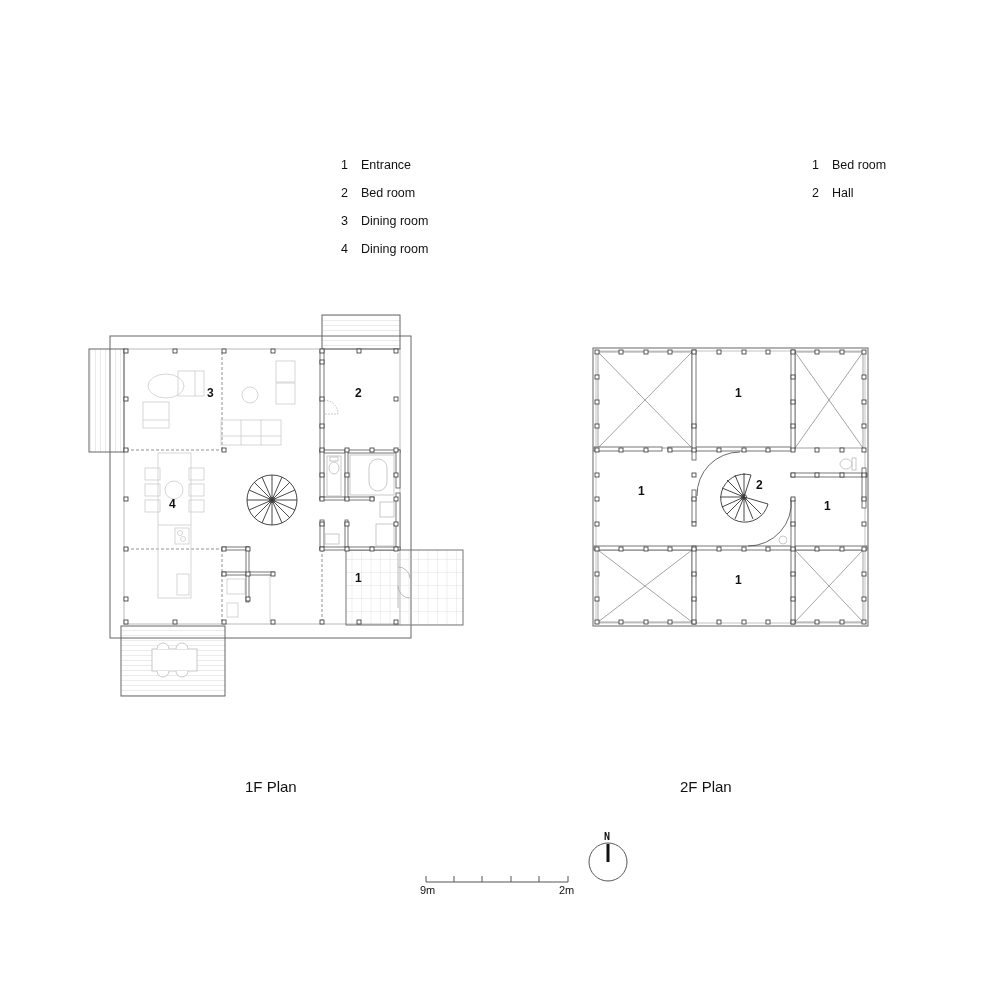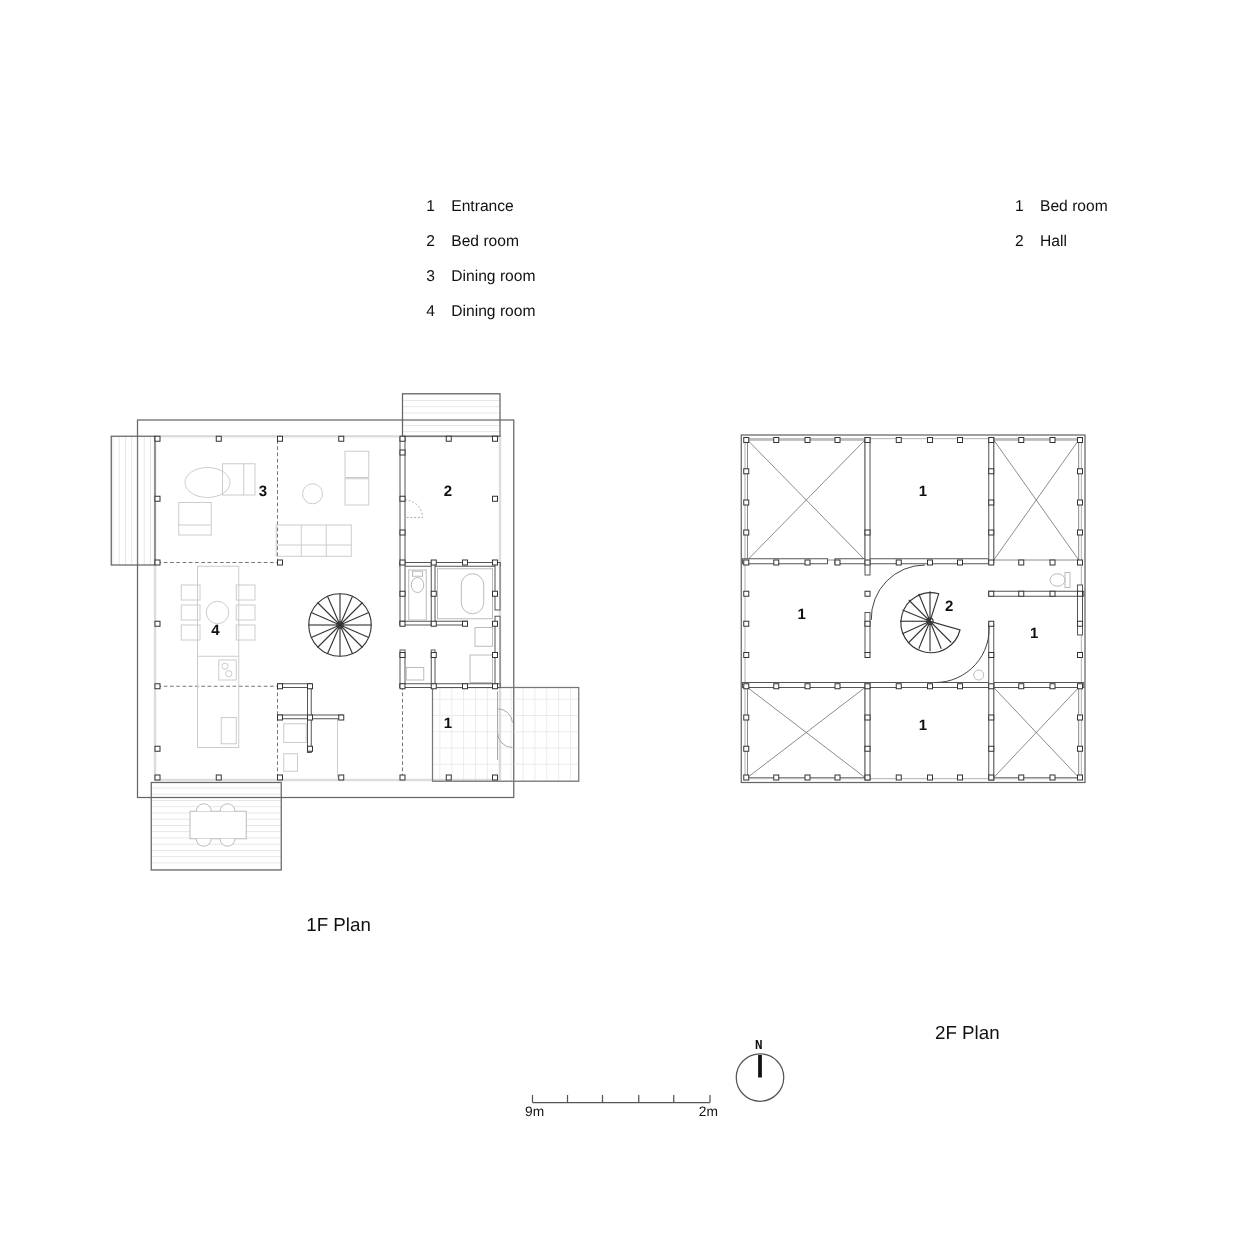--- a/index.html
+++ b/index.html
@@ -4,22 +4,22 @@
 <style>
   html, body { margin:0; padding:0; background:#fff; }
   body { width:1000px; height:1000px; position:relative; overflow:hidden; font-family:"Liberation Sans", sans-serif; color:#111; }
   .legend { position:absolute; font-size:12.5px; line-height:28px; }
   .legend .row { display:flex; }
   .legend .num { width:20px; }
   .legend-1f { left:341px; top:151px; }
   .legend-2f { left:812px; top:151px; }
   svg { position:absolute; left:0; top:0; }
   .caption { position:absolute; font-size:15px; }
-  .cap-1f { left:245px; top:732px; }
-  .cap-2f { left:748px; top:778px;margin-top:40px; }
+  .cap-1f { left:245px; top:778px; }
+  .cap-2f { left:680px; top:778px; }
   .scale-lbl { position:absolute; font-size:11px; }
   .north-lbl { position:absolute; font-size:10px; font-weight:bold; font-family:"DejaVu Sans Mono", monospace; }
   .room-num { position:absolute; font-size:12px; font-weight:bold; }
 </style>
 </head>
 <body>
 
 <div class="legend legend-1f">
   <div class="row">
       <span class="num">1</span>

